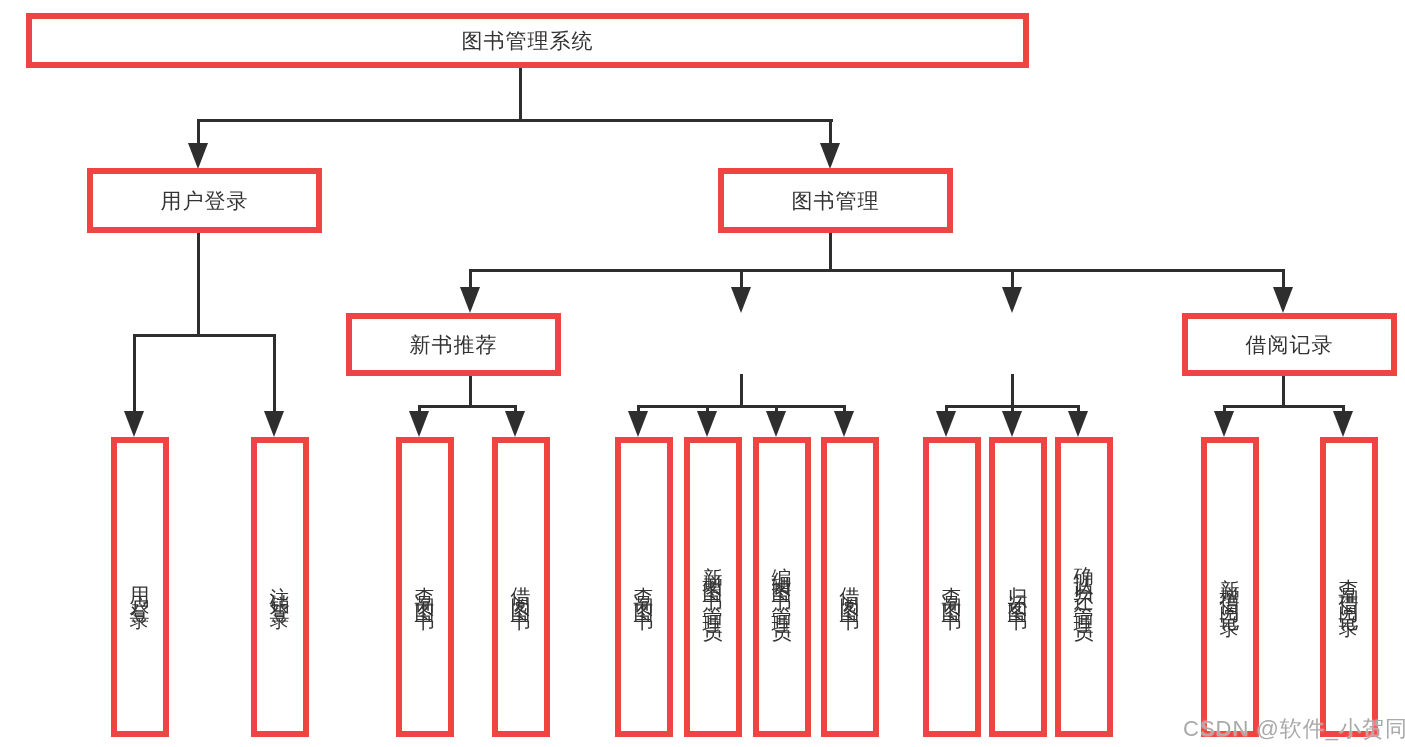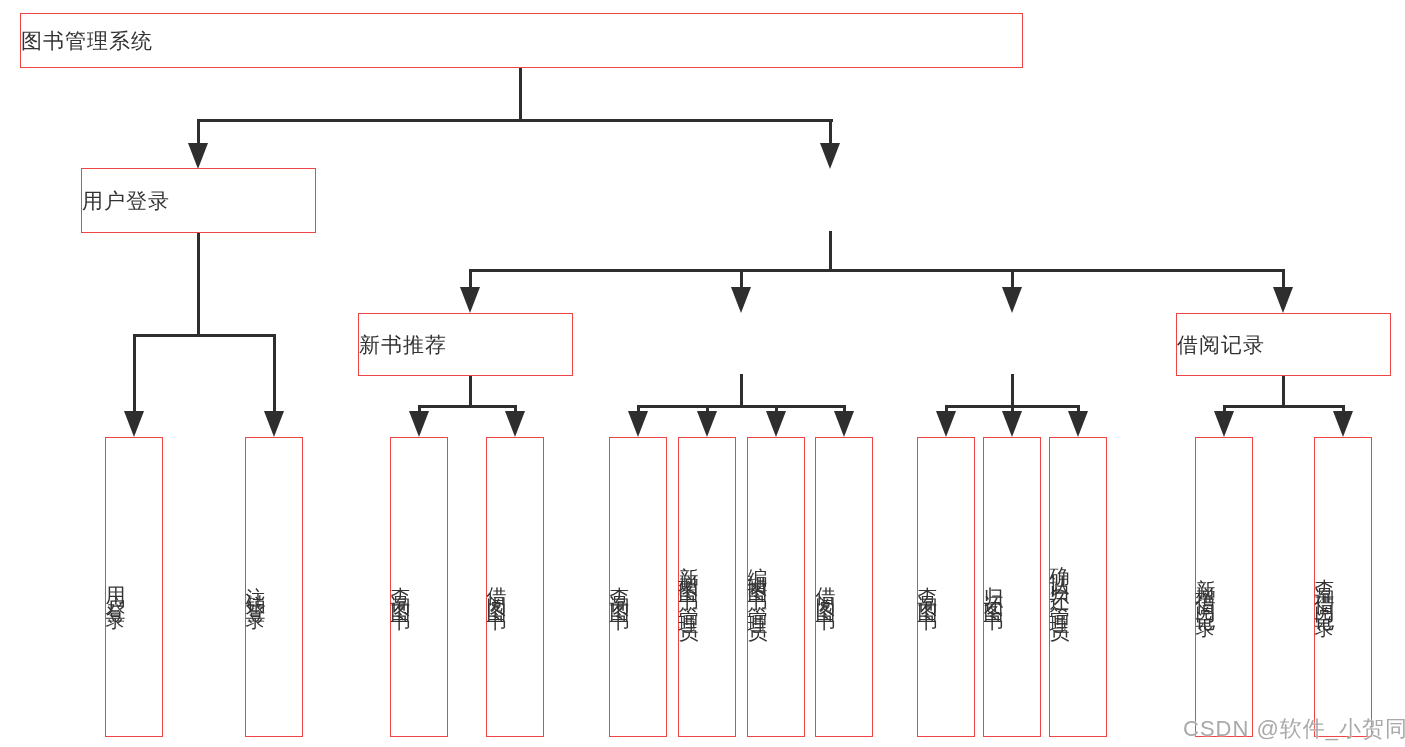--- a/index.html
+++ b/index.html
@@ -1,22 +1,22 @@
 <!DOCTYPE html>
 <html><head>
 <meta charset="utf-8">
 <style>
   html,body{margin:0;padding:0;background:#ffffff;}
   #stage{
     position:relative;width:1405px;height:747px;background:#ffffff;overflow:hidden;
     font-family:"Liberation Sans","DejaVu Sans",sans-serif;color:#333333;
   }
   .box{
-    position:absolute;background:#ffffff;border:1px solid #ef4444;box-sizing:border-box;
-    display:flex;align-items:center;z-index:2;
+    position:absolute;background:#ffffff;border:6px solid #ef4444;box-sizing:border-box;
+    display:flex;align-items:center;justify-content:center;z-index:2;margin-left:6px;
   }
   .hnode{font-size:21px;letter-spacing:1px;}
   .leaf .vtext{
     writing-mode:vertical-rl;text-orientation:mixed;
     font-size:20px;line-height:1;letter-spacing:8px;
   }
   .l{position:absolute;background:#2e2e2e;z-index:1;}
   .arr{
     position:absolute;width:0;height:0;z-index:1;
     border-left:10px solid transparent;border-right:10px solid transparent;
@@ -90,22 +90,25 @@
   <div class="l" style="left:1342px;top:405px;width:3px;height:8px;"></div>
     <div class="arr" style="left:1333px;top:411px;"></div>
 
   <div class="box hnode" style="left:20px;top:13px;width:1003px;height:55px;">
     <span>图书管理系统</span>
   </div>
 
   <div class="box hnode" style="left:81px;top:168px;width:235px;height:65px;">
     <span>用户登录</span>
   </div>
+  <div class="box hnode" style="left:712px;top:168px;width:235px;height:65px;">
+    <span>图书管理</span>
+  </div>
 
-  <div class="box hnode" style="left:358px;top:313px;width:215px;height:63px;">
+  <div class="box hnode" style="left:340px;top:313px;width:215px;height:63px;">
     <span>新书推荐</span>
   </div>
   <div class="box hnode" style="left:1176px;top:313px;width:215px;height:63px;">
     <span>借阅记录</span>
   </div>
 
   <div class="box leaf" style="left:105px;top:437px;width:58px;height:300px;">
     <span class="vtext">用户登录</span>
   </div>
   <div class="box leaf" style="left:245px;top:437px;width:58px;height:300px;">

